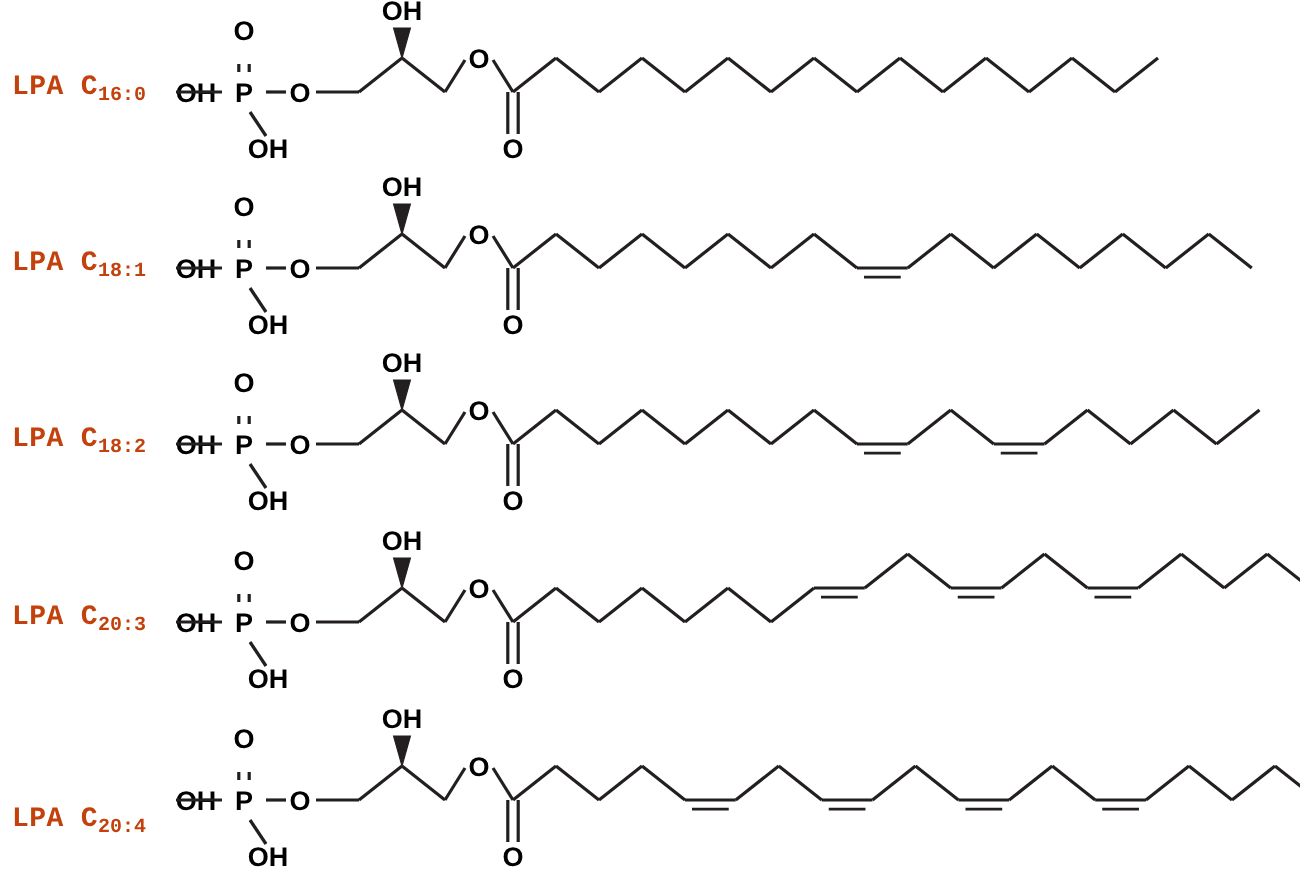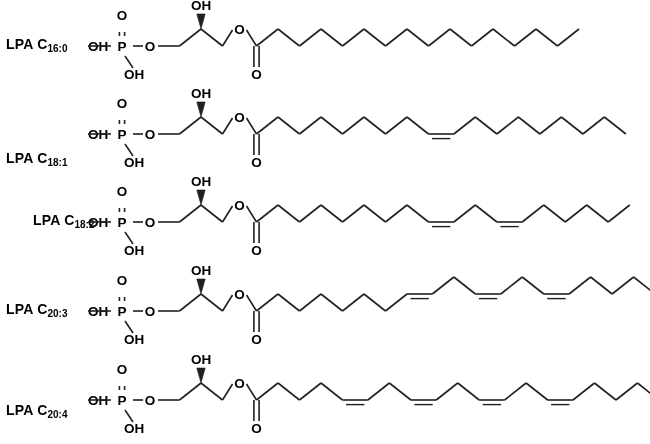--- a/index.html
+++ b/index.html
@@ -21,24 +21,24 @@
     background: #ffffff;
   }
   .row {
     position: absolute;
     left: 0;
     width: 650px;
   }
   .row-label {
     position: absolute;
     left: 6px;
-    font-family: Liberation Sans, sans-serif;
+    font-family: Liberation Mono, monospace;
     font-size: 14px;
     font-weight: bold;
-    color: #000000;
+    color: #c2410c;
     white-space: nowrap;
     letter-spacing: 0.2px;
   }
   .row-label .sub {
     font-size: 10px;
     font-weight: bold;
     vertical-align: -3px;
     letter-spacing: 0;
   }
   .structure-svg {
@@ -93,21 +93,21 @@
         <line x1="428.5" y1="46" x2="450" y2="29" stroke="#231f20" stroke-width="1.6" stroke-linecap="butt"></line>
         <line x1="450" y1="29" x2="471.5" y2="46" stroke="#231f20" stroke-width="1.6" stroke-linecap="butt"></line>
         <line x1="471.5" y1="46" x2="493" y2="29" stroke="#231f20" stroke-width="1.6" stroke-linecap="butt"></line>
         <line x1="493" y1="29" x2="514.5" y2="46" stroke="#231f20" stroke-width="1.6" stroke-linecap="butt"></line>
         <line x1="514.5" y1="46" x2="536" y2="29" stroke="#231f20" stroke-width="1.6" stroke-linecap="butt"></line>
         <line x1="536" y1="29" x2="557.5" y2="46" stroke="#231f20" stroke-width="1.6" stroke-linecap="butt"></line>
         <line x1="557.5" y1="46" x2="579" y2="29" stroke="#231f20" stroke-width="1.6" stroke-linecap="butt"></line>
       </svg>
     </div>
     <div class="row" style="top: 88px; height: 90px;">
-      <div class="row-label" style="top: 36px; margin-top: 26px;"><span>LPA C</span><span class="sub">18:1</span></div>
+      <div class="row-label" style="top: 36px;"><span>LPA C</span><span class="sub">18:1</span></div>
       <svg width="650" height="90" viewBox="0 0 650 90" class="structure-svg">
         <text x="122" y="51" class="atom" text-anchor="middle">P</text>
         <text x="122" y="20" class="atom" text-anchor="middle">O</text>
         <line x1="119.4" y1="36" x2="119.4" y2="32" stroke="#231f20" stroke-width="1.6" stroke-linecap="butt"></line>
         <line x1="124.6" y1="36" x2="124.6" y2="32" stroke="#231f20" stroke-width="1.6" stroke-linecap="butt"></line>
         <text x="98" y="51" class="atom" text-anchor="middle">OH</text>
         <line x1="111" y1="46" x2="88" y2="46" stroke="#231f20" stroke-width="1.6" stroke-linecap="butt"></line>
         <text x="134" y="79" class="atom" text-anchor="middle">OH</text>
         <line x1="125" y1="56" x2="133" y2="68" stroke="#231f20" stroke-width="1.6" stroke-linecap="butt"></line>
         <text x="150" y="51" class="atom" text-anchor="middle">O</text>
@@ -137,21 +137,21 @@
         <line x1="475.37" y1="29" x2="496.87" y2="46" stroke="#231f20" stroke-width="1.6" stroke-linecap="butt"></line>
         <line x1="496.87" y1="46" x2="518.37" y2="29" stroke="#231f20" stroke-width="1.6" stroke-linecap="butt"></line>
         <line x1="518.37" y1="29" x2="539.87" y2="46" stroke="#231f20" stroke-width="1.6" stroke-linecap="butt"></line>
         <line x1="539.87" y1="46" x2="561.37" y2="29" stroke="#231f20" stroke-width="1.6" stroke-linecap="butt"></line>
         <line x1="561.37" y1="29" x2="582.87" y2="46" stroke="#231f20" stroke-width="1.6" stroke-linecap="butt"></line>
         <line x1="582.87" y1="46" x2="604.37" y2="29" stroke="#231f20" stroke-width="1.6" stroke-linecap="butt"></line>
         <line x1="604.37" y1="29" x2="625.87" y2="46" stroke="#231f20" stroke-width="1.6" stroke-linecap="butt"></line>
       </svg>
     </div>
     <div class="row" style="top: 176px; height: 90px;">
-      <div class="row-label" style="top: 36px; margin-left: 27px;"><span>LPA C</span><span class="sub">18:2</span></div>
+      <div class="row-label" style="top: 36px;"><span>LPA C</span><span class="sub">18:2</span></div>
       <svg width="650" height="90" viewBox="0 0 650 90" class="structure-svg">
         <text x="122" y="51" class="atom" text-anchor="middle">P</text>
         <text x="122" y="20" class="atom" text-anchor="middle">O</text>
         <line x1="119.4" y1="36" x2="119.4" y2="32" stroke="#231f20" stroke-width="1.6" stroke-linecap="butt"></line>
         <line x1="124.6" y1="36" x2="124.6" y2="32" stroke="#231f20" stroke-width="1.6" stroke-linecap="butt"></line>
         <text x="98" y="51" class="atom" text-anchor="middle">OH</text>
         <line x1="111" y1="46" x2="88" y2="46" stroke="#231f20" stroke-width="1.6" stroke-linecap="butt"></line>
         <text x="134" y="79" class="atom" text-anchor="middle">OH</text>
         <line x1="125" y1="56" x2="133" y2="68" stroke="#231f20" stroke-width="1.6" stroke-linecap="butt"></line>
         <text x="150" y="51" class="atom" text-anchor="middle">O</text>

